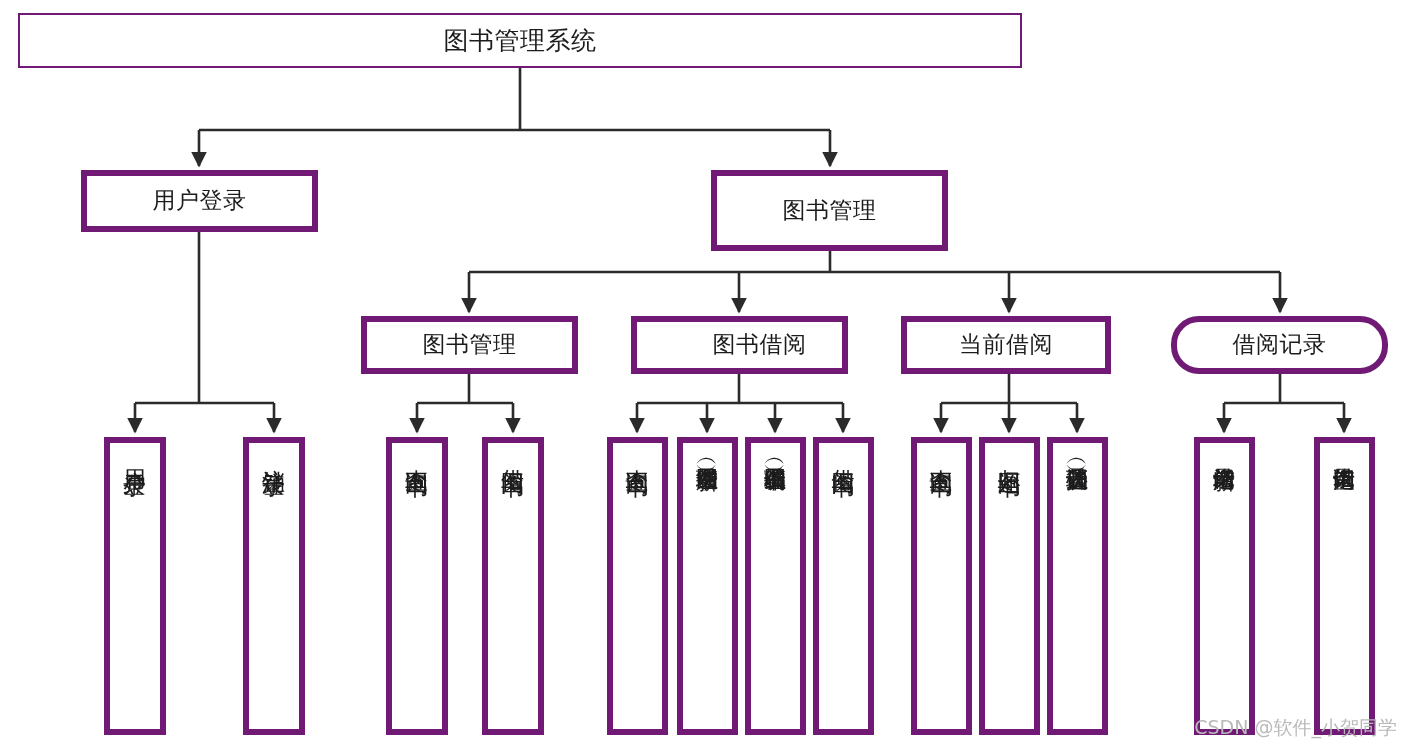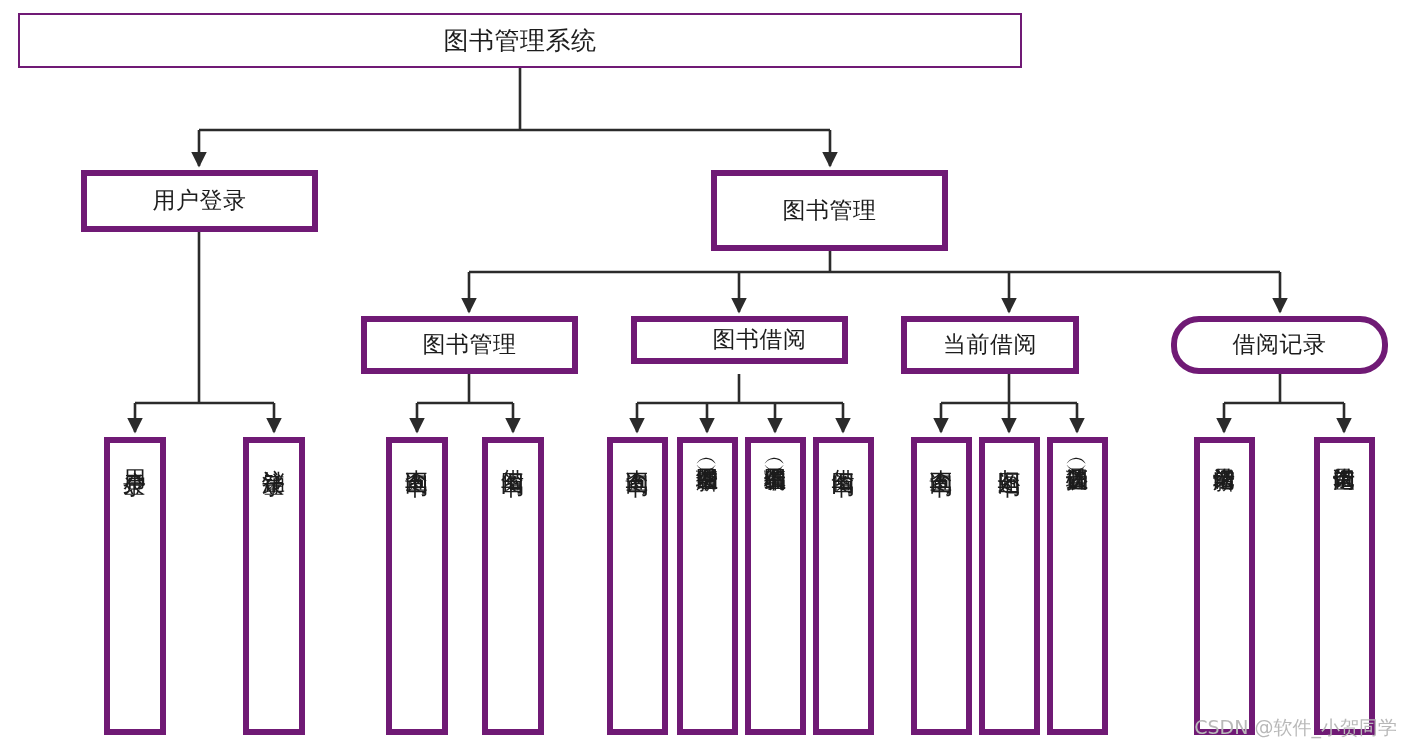--- a/index.html
+++ b/index.html
@@ -144,24 +144,24 @@
   <div class="node branch" style="left:81px; top:170px; width:237px; height:62px;">
     <span class="node-label">用户登录</span>
   </div>
   <div class="node branch" style="left:711px; top:170px; width:237px; height:81px;">
     <span class="node-label">图书管理</span>
   </div>
 
   <div class="node branch" style="left:361px; top:316px; width:217px; height:58px;">
     <span class="node-label">图书管理</span>
   </div>
-  <div class="node branch" style="left:631px; top:316px; width:217px; height:48px;padding-left:40px;">
+  <div class="node branch" style="left:631px; top:316px; width:217px; height:58px;padding-left:40px;">
     <span class="node-label">图书借阅</span>
   </div>
-  <div class="node branch" style="left:901px; top:316px; width:178px; height:58px;">
+  <div class="node branch" style="left:901px; top:316px; width:210px; height:58px;">
     <span class="node-label">当前借阅</span>
   </div>
   <div class="node branch" style="left:1171px; top:316px; width:217px; height:58px;border-radius:28px;">
     <span class="node-label">借阅记录</span>
   </div>
 
   <div class="node leaf" style="left:104px; top:437px; width:62px; height:298px;">
     <span class="node-label">用户登录</span>
   </div>
   <div class="node leaf" style="left:243px; top:437px; width:62px; height:298px;">

